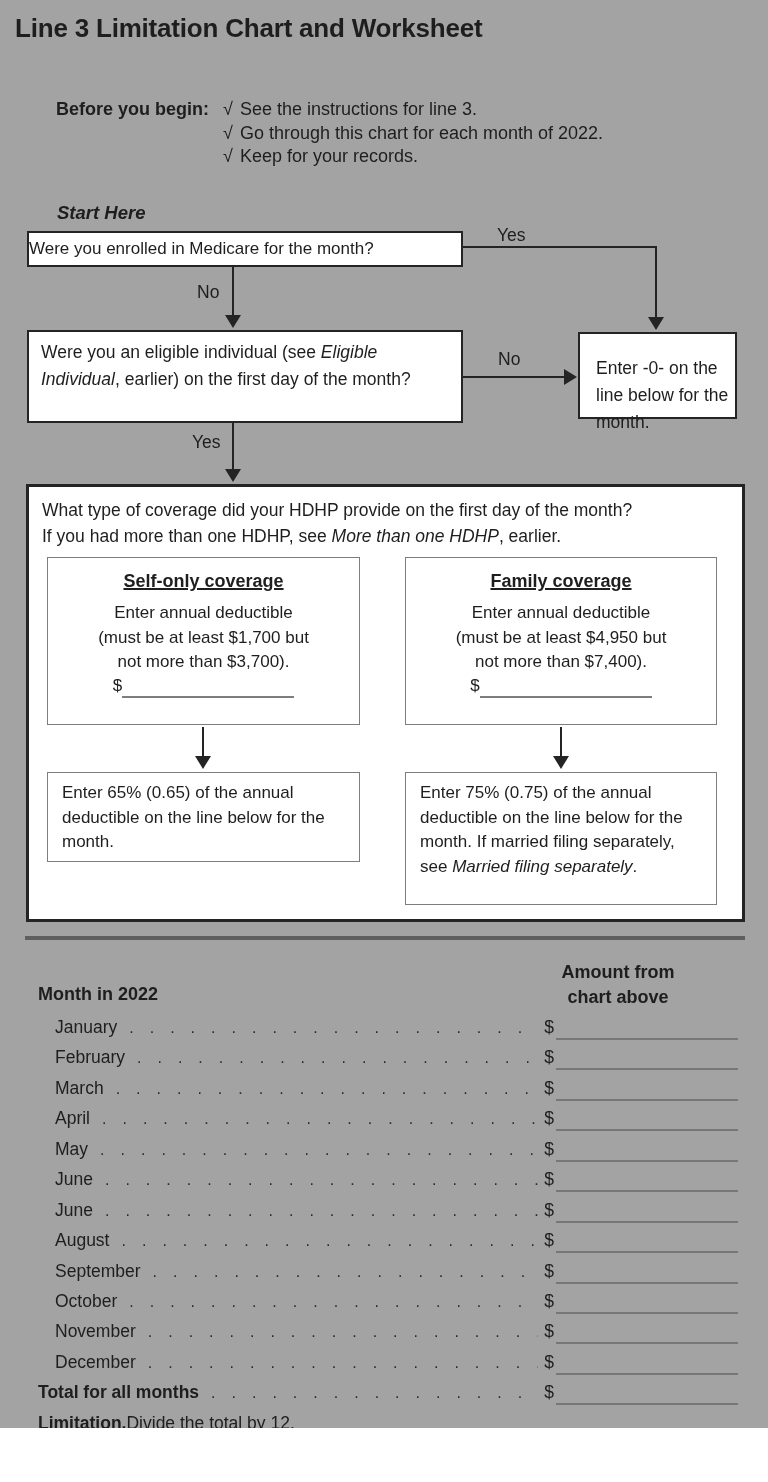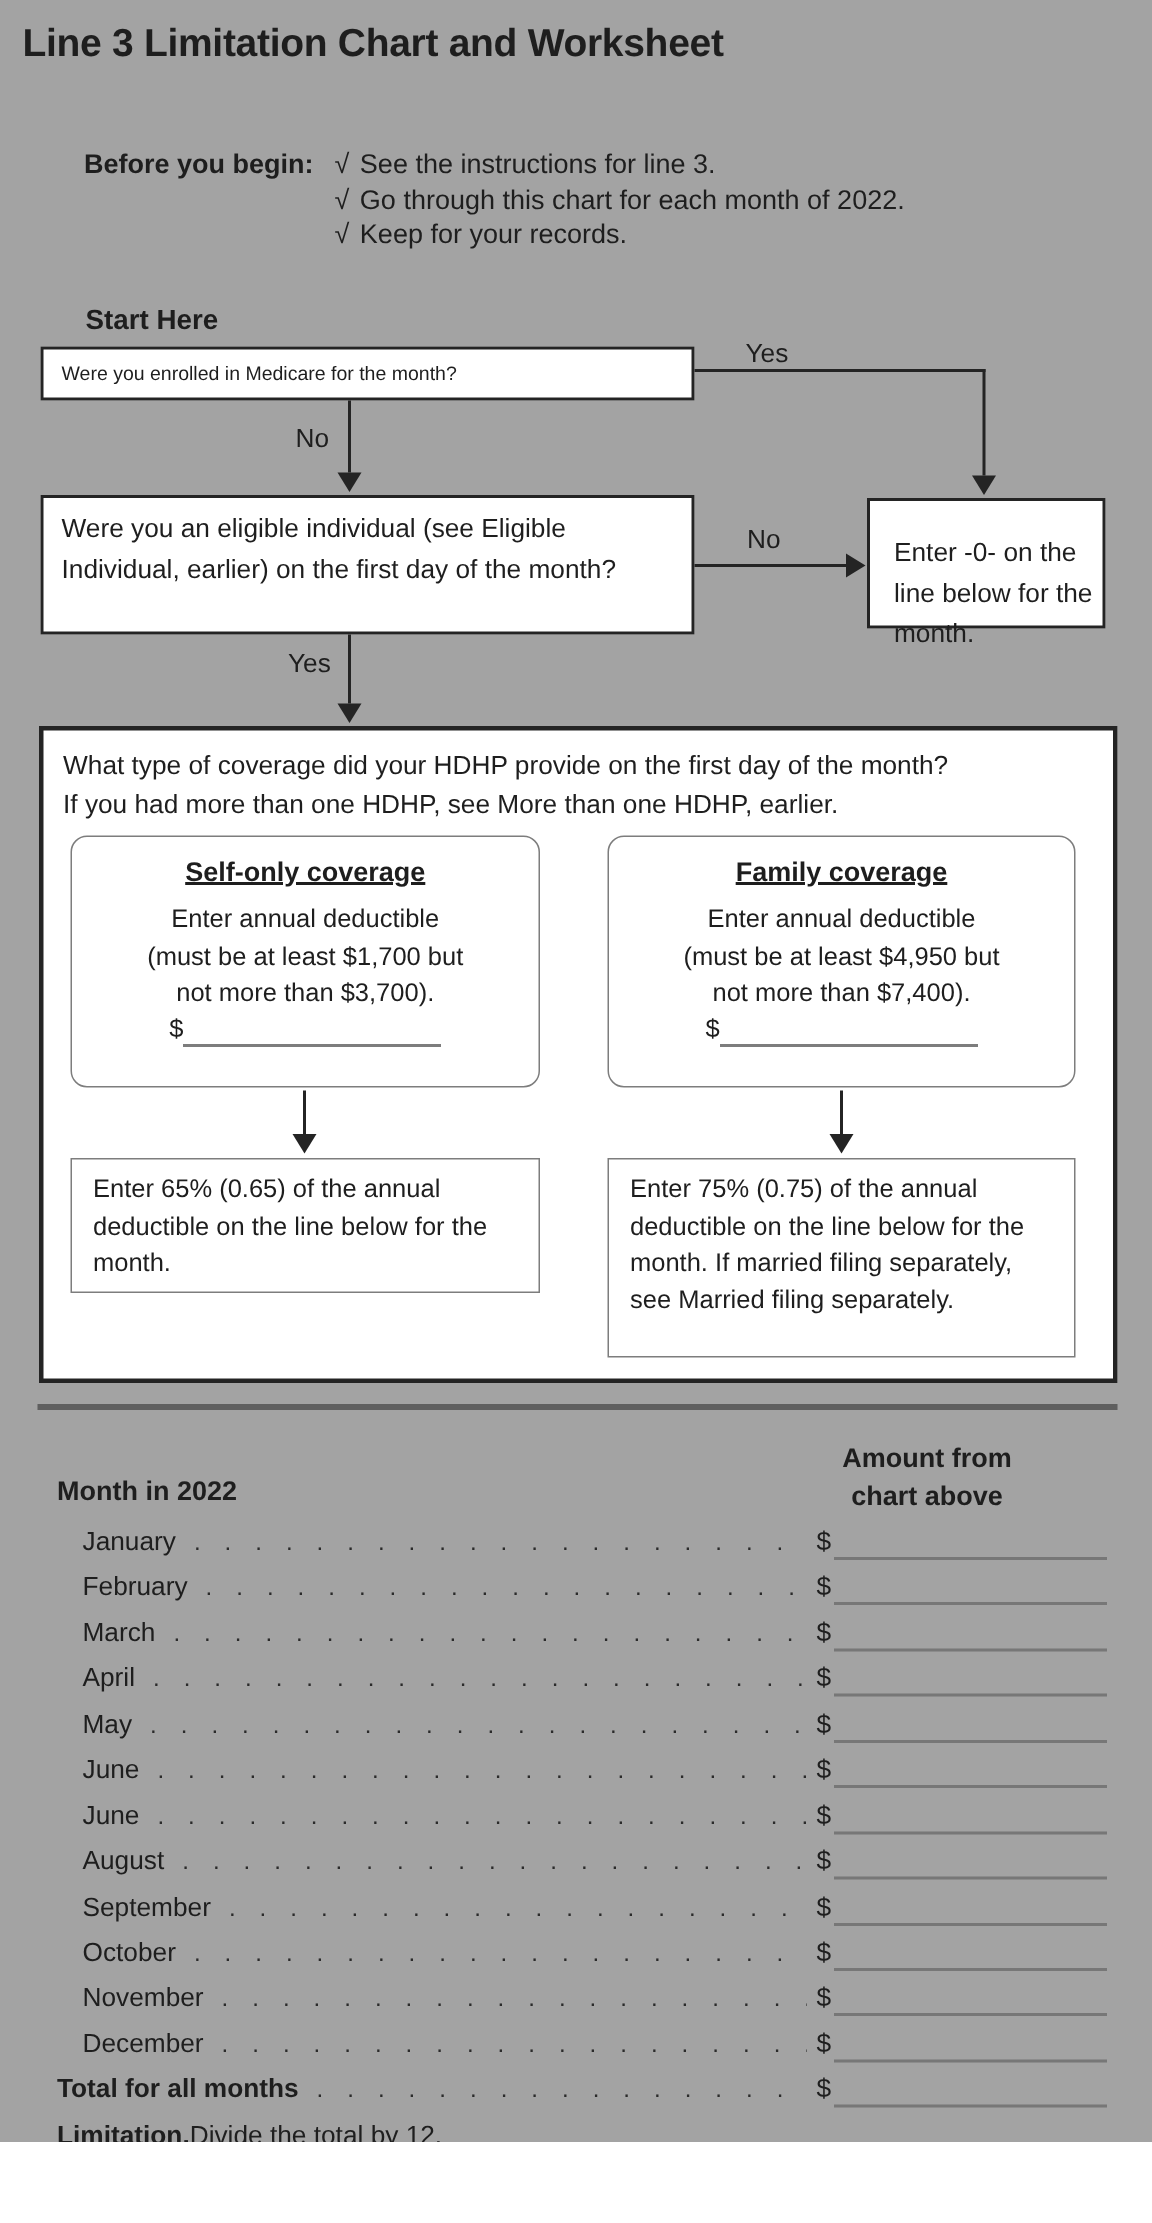--- a/index.html
+++ b/index.html
@@ -4,32 +4,32 @@
 <style>
   html,body{margin:0;padding:0;background:#fff;}
   .page{
     position:relative;width:768px;height:1428px;background:#a3a3a3;
     font-family:"Liberation Sans","DejaVu Sans",sans-serif;color:#1e1e1e;
     overflow:hidden;
   }
   .abs{position:absolute;}
   .title{font-size:26px;font-weight:800;letter-spacing:-0.2px;}
   .b{font-weight:bold;}
-  .it{}
+  .it{font-style:italic;}
   .txt{font-size:17.5px;line-height:26px;}
   .box{position:absolute;border:2px solid #242424;background:#fff;box-sizing:border-box;}
   .bigbox{position:absolute;border:3px solid #242424;background:#fff;box-sizing:border-box;}
   .thinbox{position:absolute;border:1px solid #7d7d7d;background:#fff;box-sizing:border-box;}
   .hline,.vline{position:absolute;background:#242424;}
   .arrow-down{position:absolute;width:0;height:0;border-left:8px solid transparent;border-right:8px solid transparent;border-top:13px solid #242424;}
   .arrow-right{position:absolute;width:0;height:0;border-top:8px solid transparent;border-bottom:8px solid transparent;border-left:13px solid #242424;}
   .branch-label{position:absolute;font-size:17.5px;}
   .check-row{display:flex;font-size:18px;line-height:23.5px;}
   .check-mark{margin-right:7px;}
-  .ctr{text-align:center;border-radius:11px;}
+  .ctr{text-align:center;}
   .blank-line{display:inline-block;width:172px;border-bottom:2px solid #7d7d7d;}
   .ws-row{display:flex;align-items:baseline;height:30.45px;font-size:17.5px;}
   .ws-indent{margin-left:17px;}
   .leader{flex:1;overflow:hidden;white-space:nowrap;letter-spacing:16px;margin:0 6px 0 12px;color:#2a2a2a;font-size:16px;}
   .u-line{display:inline-block;width:182px;border-bottom:2px solid #777777;}
   .currency{margin-right:2px;}
   .amount-header{position:absolute;left:518px;top:960px;width:200px;text-align:center;font-weight:bold;font-size:18px;line-height:25px;}
 </style>
 </head>
 <body>
@@ -52,21 +52,21 @@
       <div class="check-row">
         <span class="check-mark">√</span>
         <span>Keep for your records.</span>
       </div>
     </div>
   </div>
 
   <div class="abs b it" style="left:57px;top:202px;font-size:18.5px;">Start Here</div>
 
   <div class="box" style="left:27px;top:231px;width:436px;height:36px;">
-    <div style="font-size:13px;line-height:32px;padding-left:12px;">Were you enrolled in Medicare for the month?</div>
+    <div style="font-size:17px;line-height:32px;padding-left:0;">Were you enrolled in Medicare for the month?</div>
   </div>
 
   <div class="branch-label" style="left:497px;top:225px;">Yes</div>
   <div class="hline" style="left:463px;top:246px;width:194px;height:2px;"></div>
   <div class="vline" style="left:655px;top:246px;width:2px;height:71px;"></div>
   <div class="arrow-down" style="left:648px;top:317px;"></div>
 
   <div class="branch-label" style="left:197px;top:282px;">No</div>
   <div class="vline" style="left:232px;top:267px;width:2px;height:48px;"></div>
   <div class="arrow-down" style="left:225px;top:315px;"></div>

